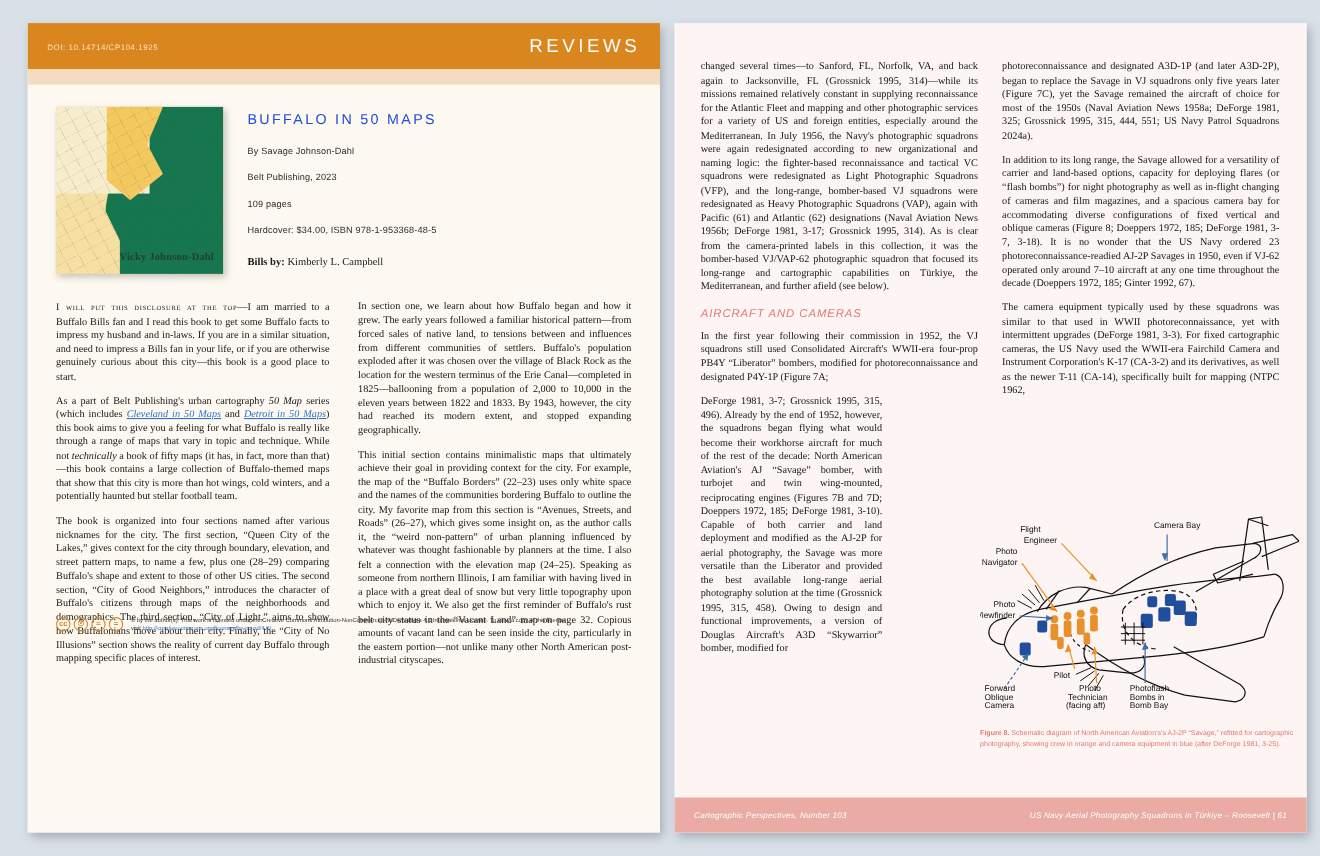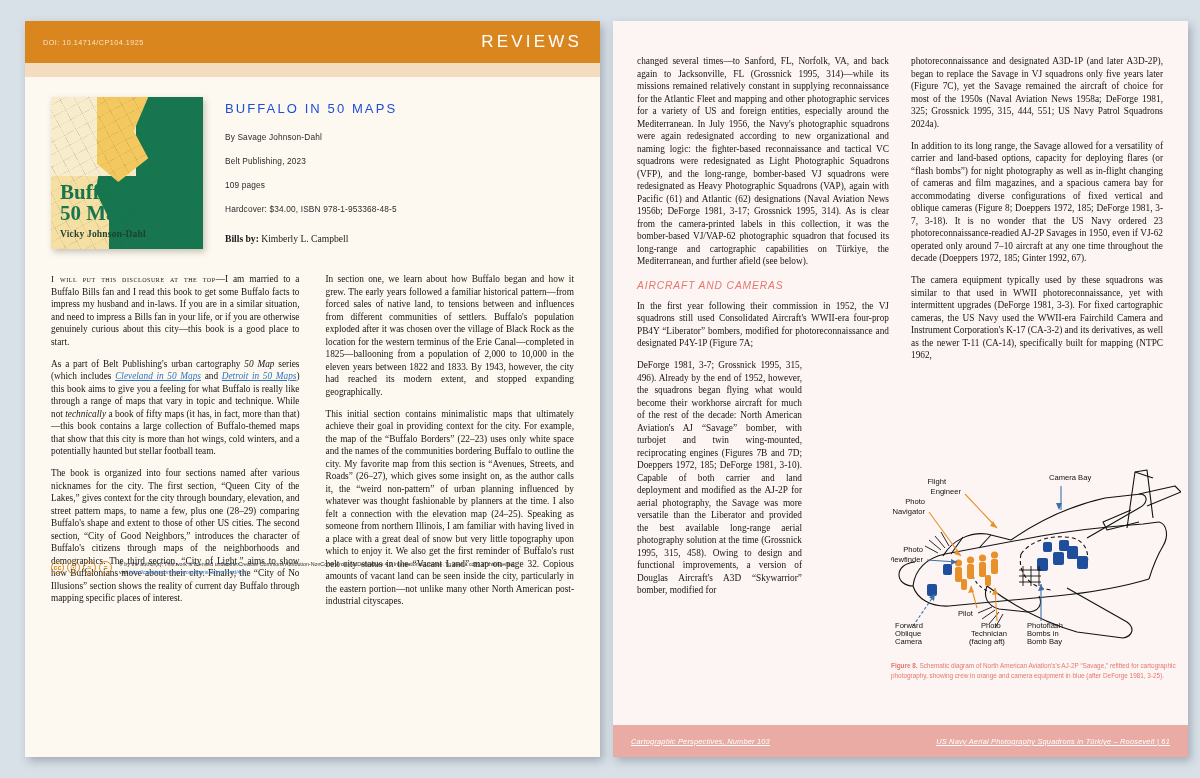--- a/index.html
+++ b/index.html
@@ -61,21 +61,21 @@
     background: #f3c85f;
     clip-path: polygon(0 0, 100% 0, 72% 40%, 100% 72%, 42% 100%, 0 78%);
   }
   .cover .grid {
     position: absolute; inset: 0;
     background:
       repeating-linear-gradient(62deg, rgba(90,70,40,0.16) 0 0.6px, transparent 0.6px 13px),
       repeating-linear-gradient(-28deg, rgba(90,70,40,0.12) 0 0.6px, transparent 0.6px 11px);
   }
   .cover .title-block {
-    position: absolute; left: 9px; bottom: 10px; width: 78%;
+    position: absolute; left: 25px; bottom: 10px; width: 78%; text-align: right;
   }
   .cover .ct-line {
     font-family: "Liberation Serif", serif; font-weight: bold;
     color: #16764f; line-height: 1.0;
   }
   .cover .ct1 { font-size: 21px; }
   .cover .ct2 { font-size: 21px; }
   .cover .ct-auth {
     font-family: "Liberation Serif", serif; font-weight: bold;
     color: #1f3f33; font-size: 9.5px; margin-top: 5px; letter-spacing: .2px;
@@ -167,21 +167,21 @@
     font-size: 6.4px; line-height: 1.62; color: #e4786e; margin-top: 6px;
   }
   .fig-caption b { color: #e4786e; font-weight: bold; }
 
   .rp-footer {
     position: absolute; left: 0; bottom: 0; width: 100%; height: 32px;
     background: #e9aba3;
     display: flex; align-items: center; justify-content: space-between;
     padding: 0 18px;
     font-family: "Liberation Sans", sans-serif;
-    font-style: italic; font-size: 7.4px; color: #ffffff; letter-spacing: .2px; text-decoration: underline;
+    font-style: italic; font-size: 7.4px; color: #ffffff; letter-spacing: .2px;
   }
   svg text { font-family: "Liberation Sans", sans-serif; }
 </style>
 </head>
 <body>
 
 <div class="spread">
 
   <div class="page-left">
 

